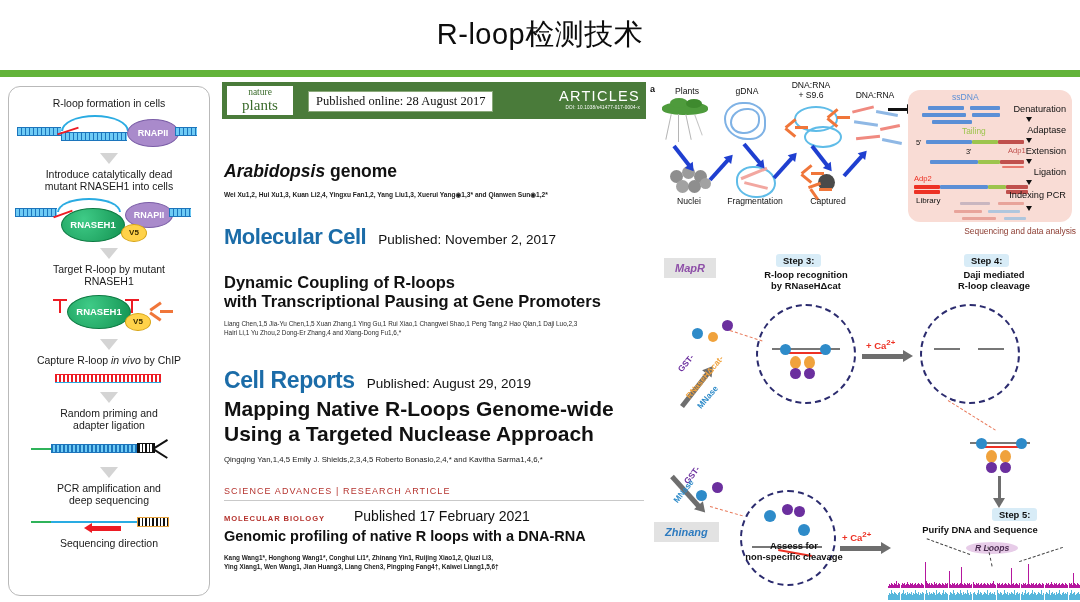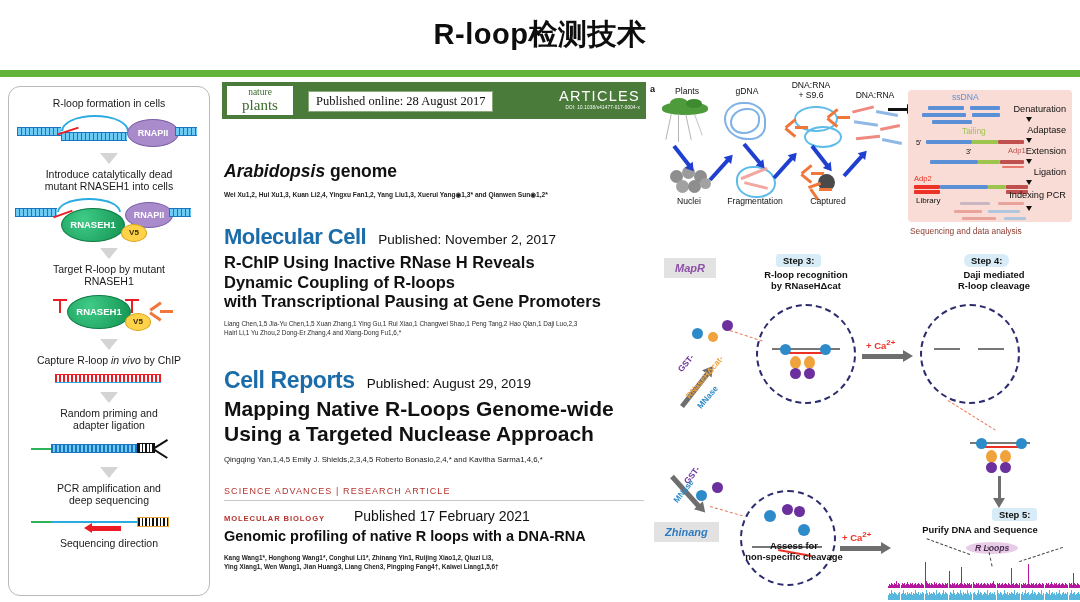--- a/index.html
+++ b/index.html
@@ -3,21 +3,21 @@
 <meta charset="utf-8">
 <style>
   html,body{margin:0;padding:0;}
   body{width:1080px;height:602px;background:#ffffff;
        font-family:"Liberation Sans",sans-serif;overflow:hidden;}
   .slide{position:relative;width:1080px;height:602px;}
 
   
   .title-bar{position:absolute;left:0;top:0;width:1080px;height:70px;
              display:flex;align-items:center;justify-content:center;}
-  .slide-title{font-size:29px;font-weight:bold;color:#0d0d0d;letter-spacing:.5px;}
+  .slide-title{font-size:29px;font-weight:normal;color:#0d0d0d;letter-spacing:.5px;}
   .green-rule{position:absolute;left:0;top:70px;width:1080px;height:7px;background:#63B33A;}
 
   
   .panel-left{position:absolute;left:8px;top:86px;width:200px;height:508px;
               border:1px solid #b9b9b9;border-radius:12px;background:#fff;}
   .panel-mid{position:absolute;left:222px;top:82px;width:424px;height:516px;background:#fff;}
   .panel-right{position:absolute;left:648px;top:82px;width:432px;height:516px;background:#fff;}
 
   
   .lf{position:absolute;left:0;top:0;width:200px;}
@@ -102,31 +102,31 @@
   .sa-row{display:flex;align-items:baseline;}
   .sa-disc{font-size:7.6px;font-weight:bold;letter-spacing:.9px;color:#B5332E;width:130px;}
   .sa-date{font-size:14px;color:#111;}
   .sa-title{font-size:14.5px;font-weight:bold;color:#111;line-height:17.5px;margin-top:4px;}
   .sa-auth{font-size:6.4px;font-weight:bold;color:#222;line-height:9px;margin-top:7px;}
 
   
   .pa-tag{position:absolute;left:2px;top:2px;font-size:9px;font-weight:bold;color:#111;}
   .pa-lab{position:absolute;font-size:8.6px;color:#111;text-align:center;line-height:10px;}
   .pink-box{position:absolute;left:260px;top:8px;width:164px;height:132px;
-            background:#F9DCD5;border-radius:4px;}
+            background:#F9DCD5;border-radius:12px;}
   .pk-step{position:absolute;right:6px;font-size:9.2px;color:#111;text-align:right;}
   .pk-dn{position:absolute;width:0;height:0;border-left:3.5px solid transparent;
          border-right:3.5px solid transparent;border-top:5px solid #111;}
   .pk-lab{position:absolute;font-size:8px;}
   .bar{position:absolute;height:4px;border-radius:1px;}
   .b-blue{background:#5B8FD6;}
   .b-green{background:#9DC44D;}
   .b-red{background:#C0504D;}
   .b-red2{background:#ED3124;}
-  .seq-cap{position:absolute;left:262px;top:144px;width:166px;text-align:left;
+  .seq-cap{position:absolute;left:262px;top:144px;width:166px;text-align:right;
            font-size:8.4px;color:#8B3A2F;}
   .blue-arrow{position:absolute;height:4px;background:#1F3FD0;transform-origin:0 50%;}
   .blue-arrow::after{content:"";position:absolute;right:-6px;top:-3px;width:0;height:0;
            border-top:5px solid transparent;border-bottom:5px solid transparent;
            border-left:8px solid #1F3FD0;}
   .blob{position:absolute;border-radius:50%;}
 
   
   .tagbox{position:absolute;background:#E2E2E2;padding:4px 11px;font-style:italic;
           font-weight:bold;font-size:11px;}
@@ -266,21 +266,21 @@
       </div>
       <div class="np-auth">Wei Xu1,2, Hui Xu1,3, Kuan Li2,4, Yingxu Fan1,2, Yang Liu1,3, Xuerui Yang◉1,3* and Qianwen Sun◉1,2*</div>
     </div>
 
     <div class="mc-wrap">
       <div class="jr-row">
         <div class="jr-name">Molecular Cell</div>
         <div class="jr-date">Published: November 2, 2017</div>
       </div>
       <div class="mc-title">
-        <span>R-ChIP Using Inactive RNase H Reveals</span><br>
+        <br>
         <span>Dynamic Coupling of R-loops</span><br>
         <span>with Transcriptional Pausing at Gene Promoters</span>
       </div>
       <div class="mc-auth">
         <span>Liang Chen,1,5 Jia-Yu Chen,1,5 Xuan Zhang,1 Ying Gu,1 Rui Xiao,1 Changwei Shao,1 Peng Tang,2 Hao Qian,1 Daji Luo,2,3</span><br>
         <span>Hairi Li,1 Yu Zhou,2 Dong-Er Zhang,4 and Xiang-Dong Fu1,6,*</span>
       </div>
     </div>
 
     <div class="cr-wrap">
@@ -495,21 +495,21 @@
       <div class="gray-arrow" style="left:34px;top:150px;width:44px;transform:rotate(-52deg);"></div>
       <div style="position:absolute;left:28px;top:104px;transform:rotate(-50deg);font-size:8.4px;font-weight:bold;color:#6B2F9E;">GST-</div>
       <div style="position:absolute;left:30px;top:118px;transform:rotate(-50deg);font-size:8.4px;font-weight:bold;color:#F0A23C;">RNaseHΔcat-</div>
       <div style="position:absolute;left:46px;top:138px;transform:rotate(-50deg);font-size:8.4px;font-weight:bold;color:#2E8BC9;">MNase</div>
 
       <div class="gray-arrow" style="left:214px;top:100px;width:44px;"></div>
       <div class="ca" style="left:218px;top:84px;">
         <span>+ Ca</span><sup>2+</sup>
       </div>
 
-      <div class="stepbadge" style="left:316px;top:0px;border-radius:6px;">Step 4:</div>
+      <div class="stepbadge" style="left:316px;top:0px;">Step 4:</div>
       <div class="steptxt" style="left:276px;top:15px;width:140px;white-space:pre-line;">Daji mediated
 R-loop cleavage</div>
       <div class="circle-d" style="left:272px;top:50px;width:96px;height:96px;">
         <div style="position:absolute;left:12px;top:42px;width:26px;height:2px;background:#777;"></div>
         <div style="position:absolute;left:56px;top:42px;width:26px;height:2px;background:#777;"></div>
       </div>
       <div class="dash-arrow" style="left:300px;top:146px;width:56px;transform:rotate(32deg);"></div>
 
       <div style="position:absolute;left:320px;top:176px;">
         <div style="position:absolute;left:2px;top:12px;width:60px;height:2px;background:#777;"></div>

